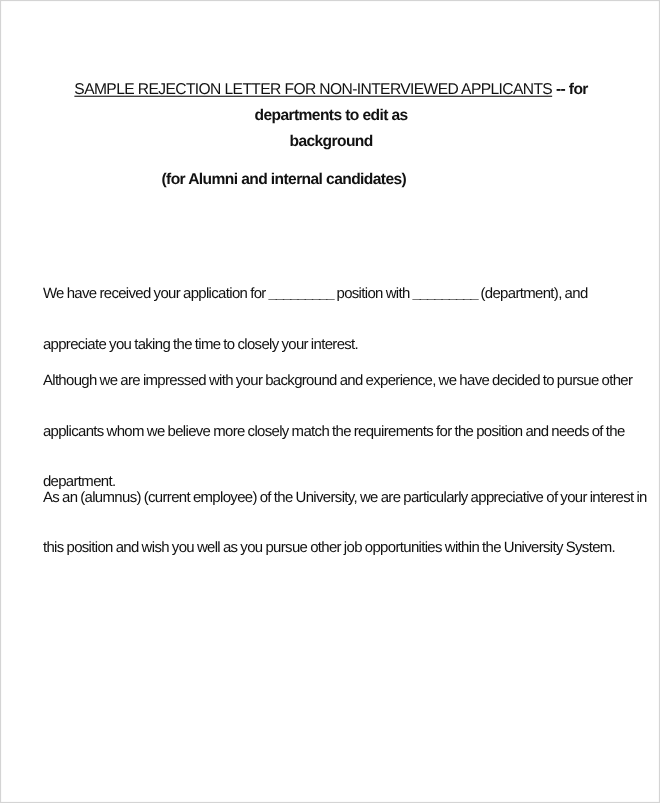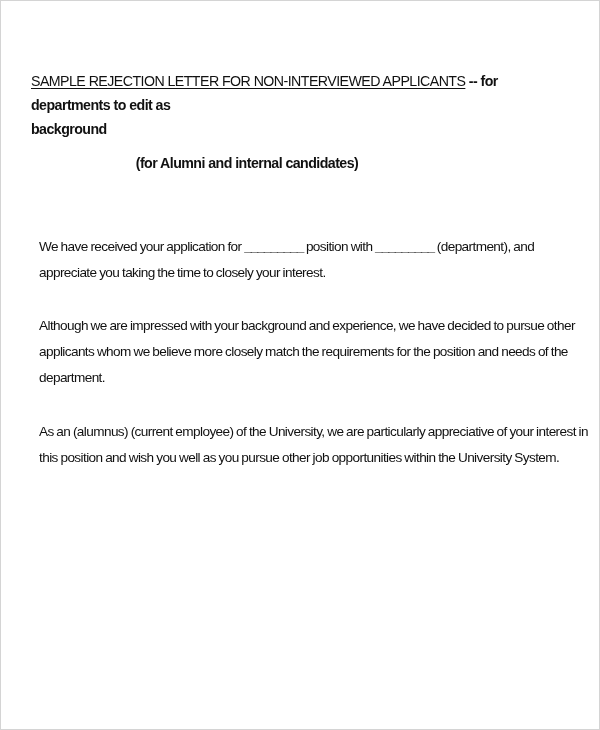--- a/index.html
+++ b/index.html
@@ -22,37 +22,37 @@
       width: 598px;
       height: 728px;
       border: 1px solid #d4d4d4;
       background: #ffffff;
     }
     .title-block {
       position: absolute;
       left: 30px;
       width: 540px;
       top: 68px;
-      text-align: left;
+      text-align: center;
       font-size: 14.2px;
       line-height: 24px;
       letter-spacing: -0.55px;
     }
     .title-underlined {
       text-decoration: underline;
       text-underline-offset: 2px;
       font-weight: normal;
       transform: scaleX(0.86);
     }
     .title-bold {
       font-weight: bold;
     }
     .subtitle {
       position: absolute;
-      left: 4px;
+      left: 15px;
       width: 484px;
       top: 152px;
       text-align: center;
       font-weight: bold;
       font-size: 14.2px;
       letter-spacing: -0.55px;
       line-height: 20px;
     }
     .para {
       position: absolute;
@@ -64,21 +64,21 @@
       word-spacing: -0.5px;
     }
     .p1 { top: 233px; }
     .p2 { top: 312px; }
     .p3 { top: 418px; }
     .blank {
       display: inline-block;
       font-weight: bold;
       letter-spacing: -1px;
     }
-    .line { display: block; white-space: nowrap; }
+    .line { display: block; white-space: nowrap; margin-top: 20px; }
   </style>
 </head>
 <body>
 
 <div class="page">
 
   <div class="title-block">
     <span class="title-underlined">SAMPLE REJECTION LETTER FOR NON-INTERVIEWED APPLICANTS</span><span class="title-bold"> -- for departments to edit as</span><br>
     <span class="title-bold">background</span>
   </div>

